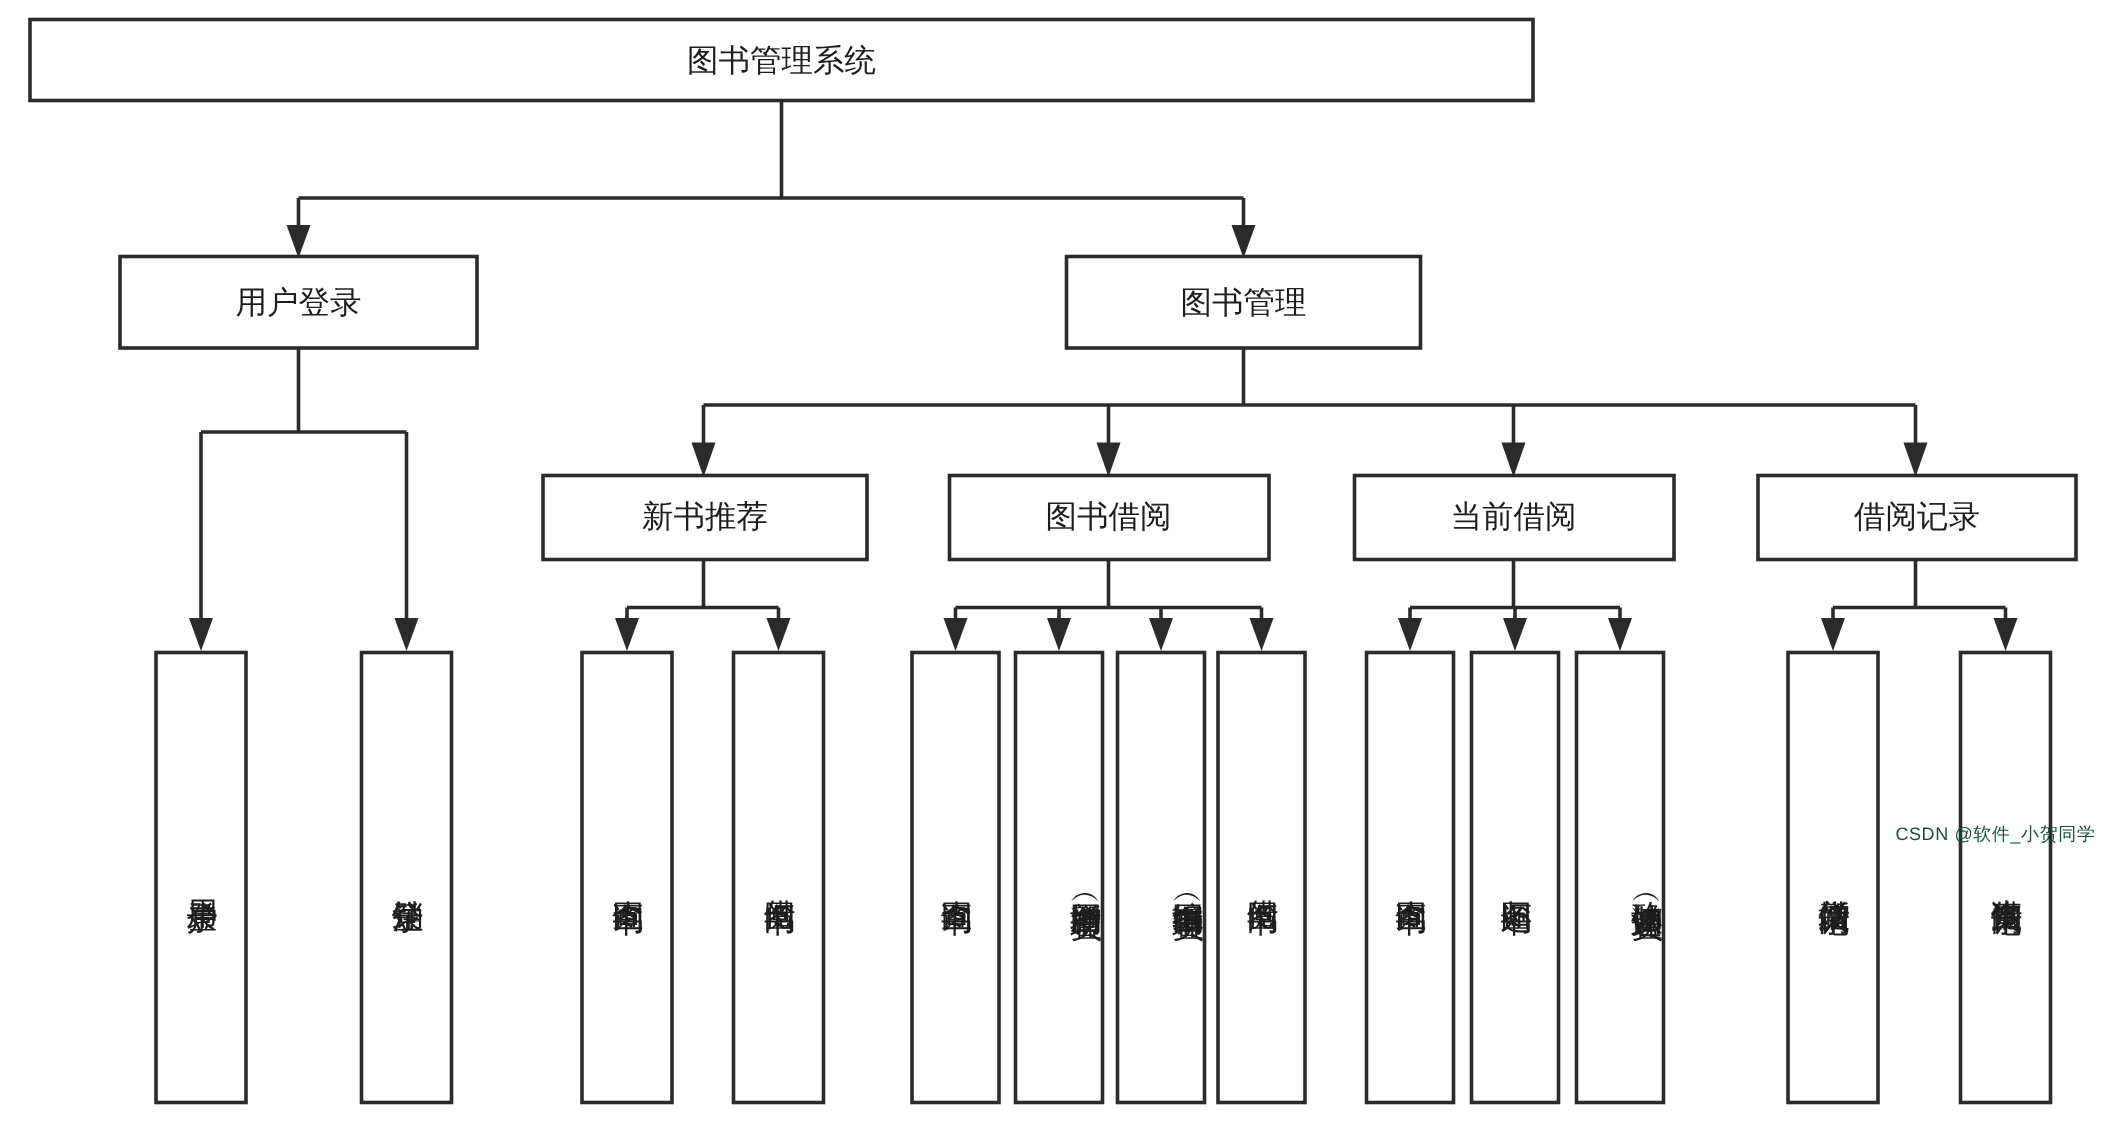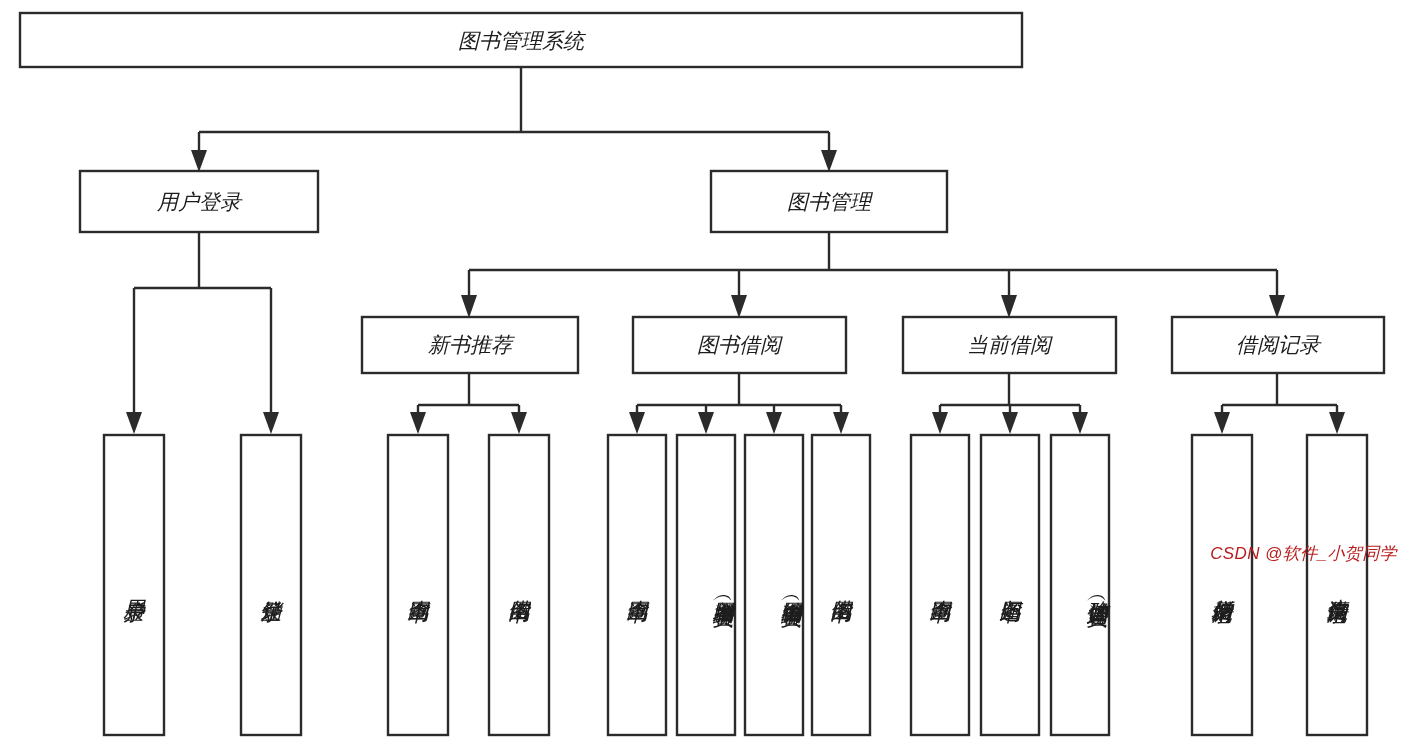--- a/index.html
+++ b/index.html
@@ -11,21 +11,20 @@
     width: 1405px;
     height: 747px;
     font-family: "Liberation Sans", "DejaVu Sans", sans-serif;
     overflow: hidden;
   }
   #diagram-root {
     position: relative;
     width: 1405px;
     height: 569px;
     background: #ffffff;
-    font-style: italic;
   }
   svg#diagram-svg {
     position: absolute;
     left: 0;
     top: 0;
     width: 1405px;
     height: 747px;
     display: block;
   }
   .node-box {
@@ -67,22 +66,22 @@
     pointer-events: none;
   }
   .vlabel.center-start {
     align-items: center;
   }
   .watermark {
     position: absolute;
     right: 8px;
     bottom: 4px;
     font-family: "Liberation Sans", "DejaVu Sans", sans-serif;
-    font-size: 17px;
-    color: #b91c1c;
+    font-size: 12px;
+    color: #14532d;
     white-space: nowrap;
     letter-spacing: 0.4px;
   }
 </style>
 </head>
 <body>
 
 <div id="diagram-root">
 
   <svg id="diagram-svg" viewBox="0 0 1405 747">

